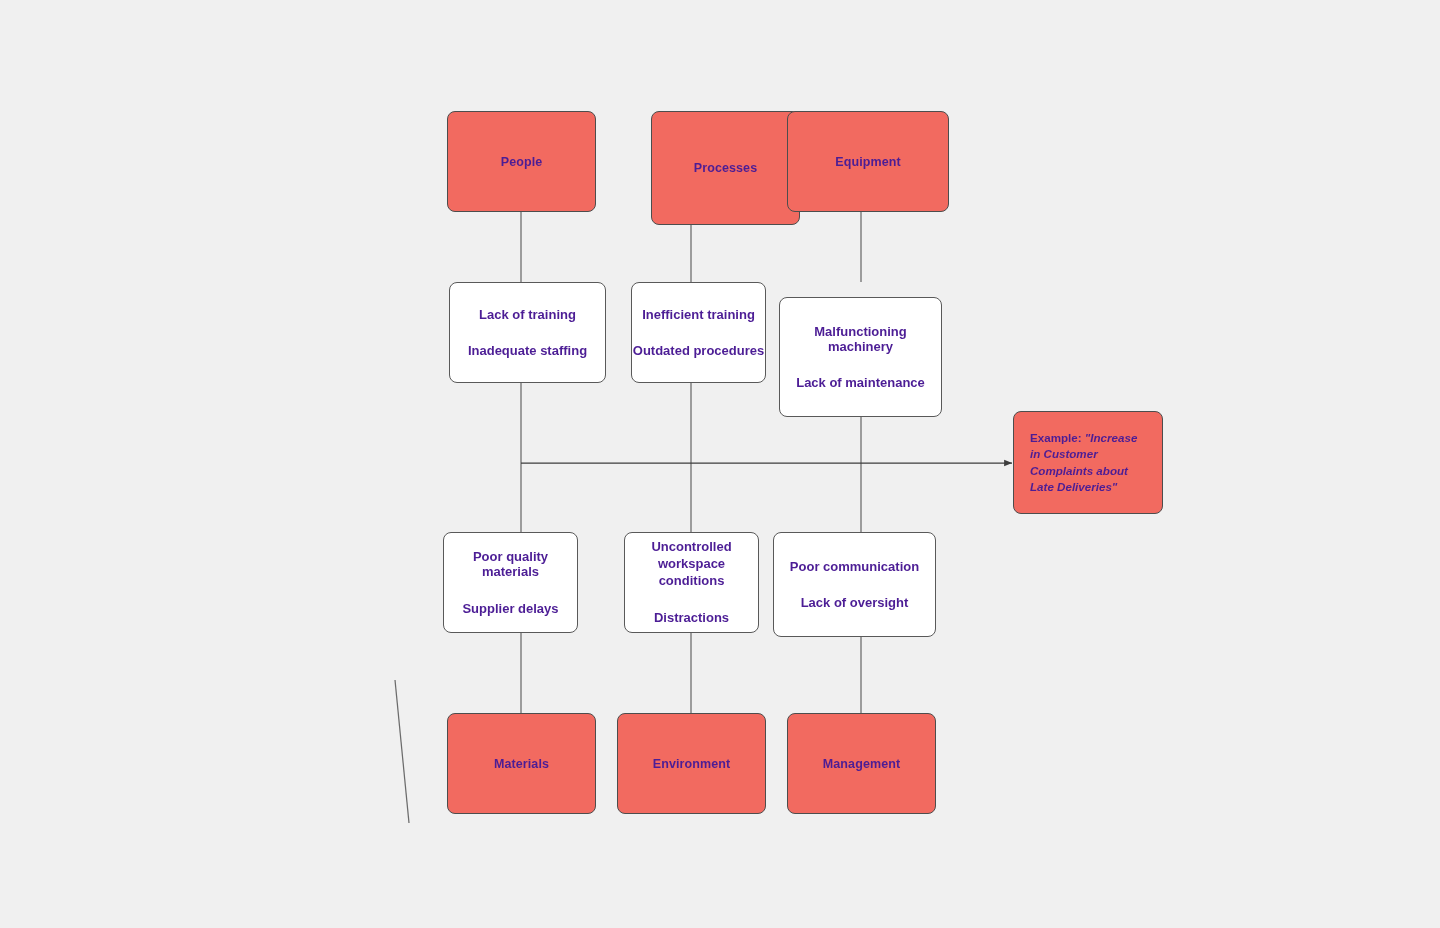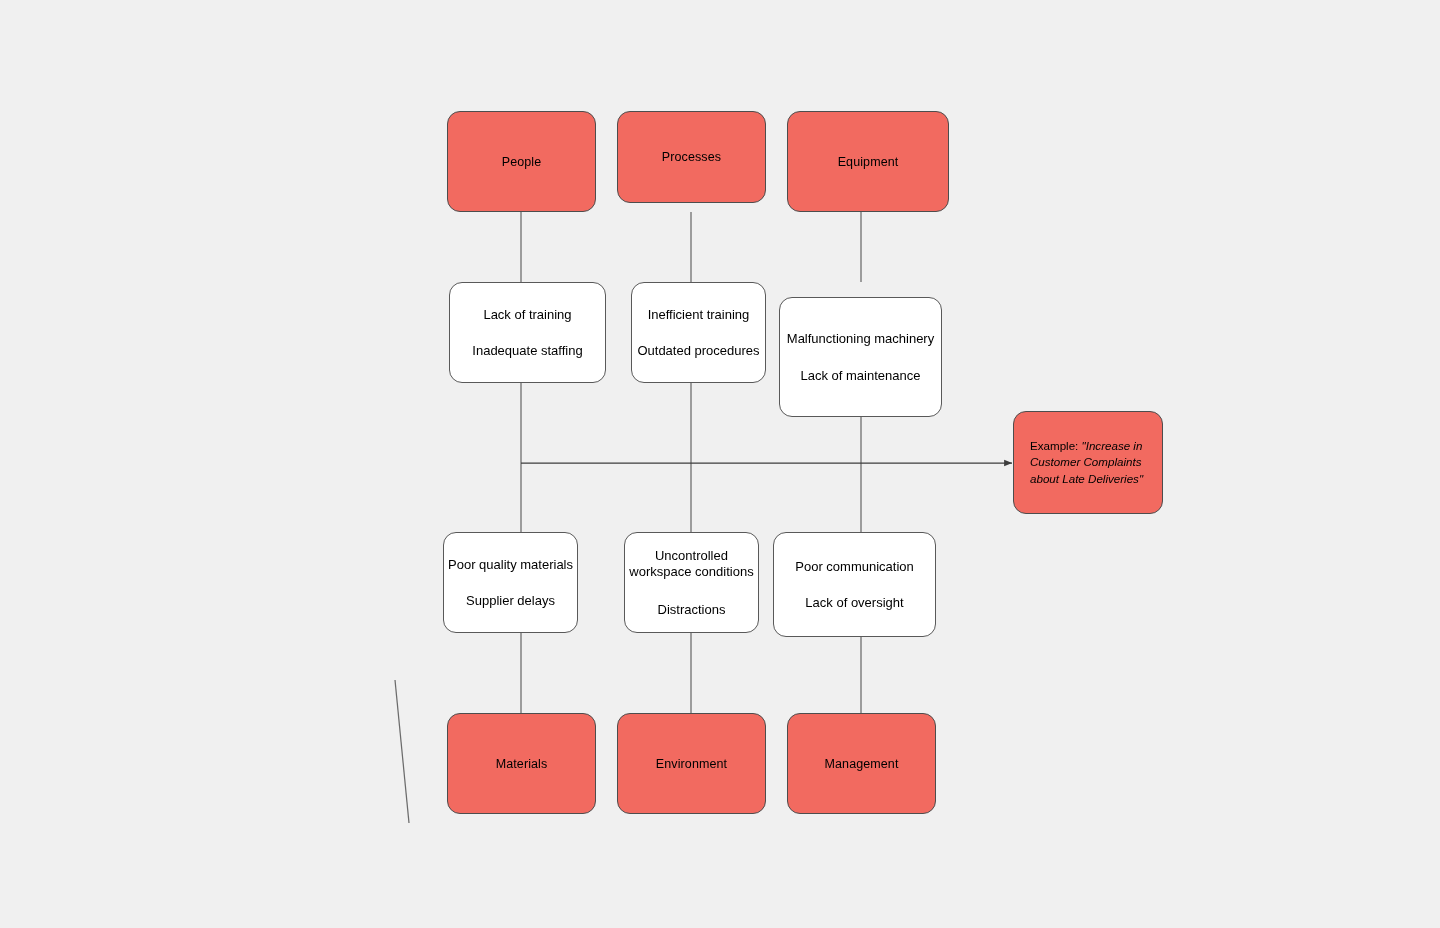--- a/index.html
+++ b/index.html
@@ -25,27 +25,28 @@
     left: 0;
     top: 0;
     width: 1440px;
     height: 928px;
     pointer-events: none;
   }
   .node {
     position: absolute;
     box-sizing: border-box;
     border: 1.3px solid #4d4d4d;
-    border-radius: 13px;
+    border-radius: 8px;
     display: flex;
     flex-direction: column;
     align-items: center;
     justify-content: center;
     text-align: center;
-    color: #000000;
+    color: #4c1d95;
+    font-weight: bold;
   }
   .node.category {
     background: #f26a60;
     font-size: 12.5px;
     letter-spacing: 0.1px;
   }
   .node.causes {
     background: #ffffff;
     border-color: #595959;
     font-size: 13px;
@@ -112,21 +113,21 @@
 
       <line x1="395" y1="680" x2="409" y2="823"></line>
     </g>
 
     <line x1="521" y1="463" x2="1012" y2="463" stroke="#3d3d3d" stroke-width="1.25" fill="none" marker-end="url(#arrowhead)"></line>
   </svg>
 
   <div class="node category" style="left:447px; top:111px; width:149px; height:101px;">
     <span>People</span>
   </div>
-  <div class="node category" style="left:617px; top:111px; width:149px; height:92px;">
+  <div class="node category" style="left:651px; top:111px; width:149px; height:114px;">
     <span>Processes</span>
   </div>
   <div class="node category" style="left:787px; top:111px; width:162px; height:101px;">
     <span>Equipment</span>
   </div>
 
   <div class="node causes" style="left:449px; top:282px; width:157px; height:101px;">
     <span class="cause-line first">Lack of training</span>
     <span class="cause-line">Inadequate staffing</span>
   </div>

